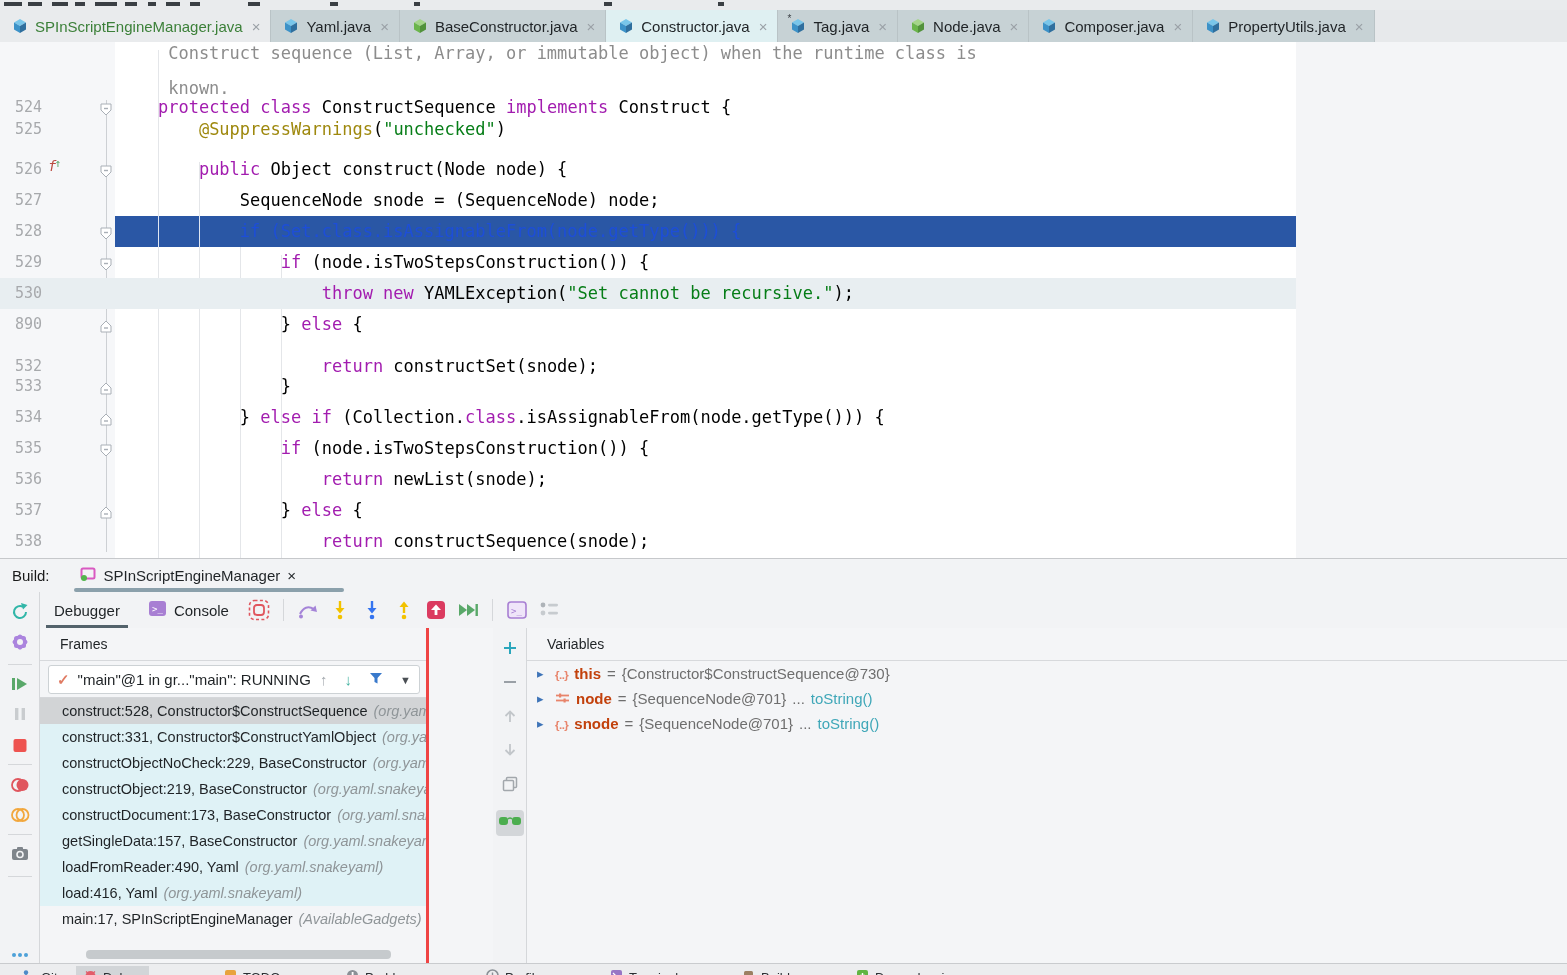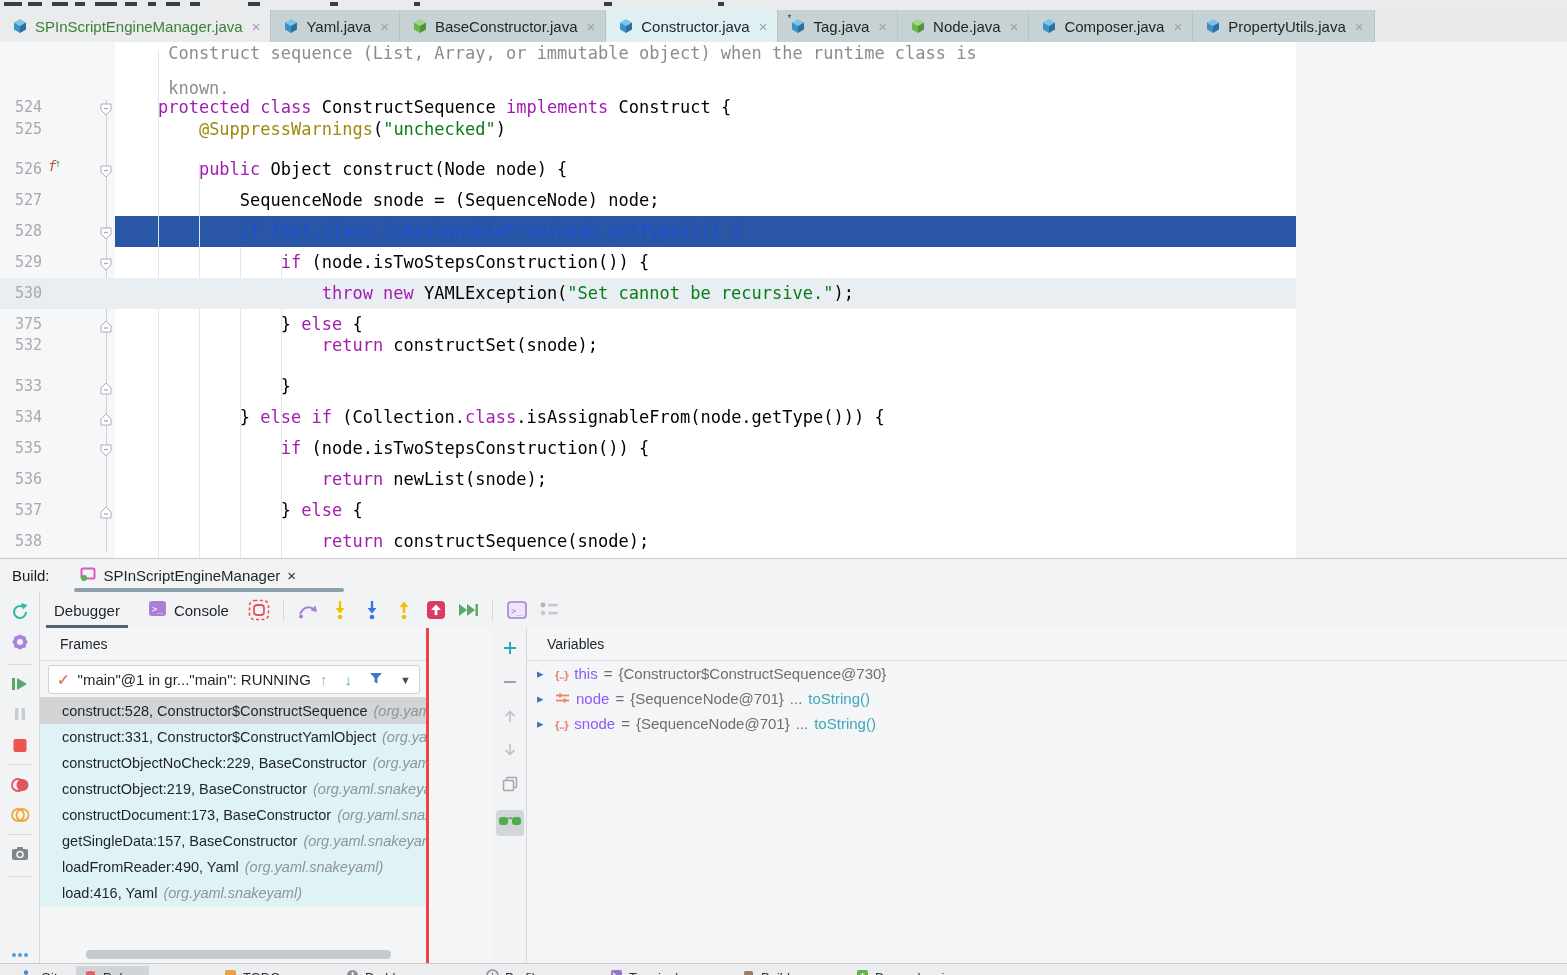--- a/index.html
+++ b/index.html
@@ -63,21 +63,21 @@
   .frow .pkg{font-style:italic;color:#8F9598;margin-left:6px}
   .frow.sel{background:#D2D4D6}
   .frow.lib{background:#DFF2F6}
   #frames-hscroll{position:absolute;left:46px;top:322px;width:305px;height:9px;background:#C6CACD;border-radius:4px}
   #vars-rail{left:493px;top:628px;width:34px;height:335px;background:#F2F3F5;border-right:1px solid #D5D7DA;box-sizing:border-box}
   #vars-rail .ric{position:absolute;left:50%;transform:translateX(-50%)}
   #vars-panel{left:527px;top:628px;width:1040px;height:335px;background:#F4F5F7;overflow:hidden}
   .vrow{display:flex;align-items:center;height:25px;font-size:15px;padding-left:10px;gap:6px;white-space:nowrap}
   .vrow .chev{color:#3E74B8;font-size:13px;width:12px}
   .vrow .vicon{color:#E8846B;font-weight:bold;font-size:11.5px;letter-spacing:-0.5px}
-  .vrow .vname{color:#8b5cf6;font-weight:normal}
+  .vrow .vname{color:#c2410c;font-weight:bold}
   .vrow .veq,.vrow .vval,.vrow .dots{color:#6E6E6E}
   .vrow .vlink{color:#3FA7B8}
   
   #statusbar{left:0;top:963px;width:1567px;height:24px;background:#ECEDEF;border-top:1px solid #C9CBCE;box-sizing:border-box;overflow:hidden}
   .sitem{position:absolute;top:2px;display:flex;align-items:center;gap:6px;font-size:13px;color:#2B2F33;padding:3px 8px}
   .sitem.active{background:#D2D5D8}
 </style>
 </head>
 <body>
 
@@ -231,28 +231,28 @@
             <path d="M1 1h10v6l-5 5-5-5z" fill="#fff" stroke="#A9AFB6"></path>
             <line x1="4" y1="5.5" x2="8" y2="5.5" stroke="#A9AFB6" stroke-width="1.4"></line>
           </svg></div>
         <div class="codeline"><span class="tk-pl">                </span><span class="tk-kw">if</span><span class="tk-pl"> (node.isTwoStepsConstruction()) {</span></div>
       </div>
       <div class="crow caret" style="top: 236px;">
         <div class="lnum">530</div>
         <div class="codeline"><span class="tk-pl">                    </span><span class="tk-kw">throw new</span><span class="tk-pl"> YAMLException(</span><span class="tk-str">"Set cannot be recursive."</span><span class="tk-pl">);</span></div>
       </div>
       <div class="crow" style="top: 267px;">
-        <div class="lnum">375</div>
+        <div class="lnum">890</div>
         <div class="fold"><svg width="12" height="13">
             <path d="M1 12h10V6L6 1 1 6z" fill="#fff" stroke="#A9AFB6"></path>
             <line x1="4" y1="8" x2="8" y2="8" stroke="#A9AFB6" stroke-width="1.4"></line>
           </svg></div>
         <div class="codeline"><span class="tk-pl">                } </span><span class="tk-kw">else</span><span class="tk-pl"> {</span></div>
       </div>
-      <div class="crow" style="top: 288px;">
+      <div class="crow" style="top: 309px;">
         <div class="lnum">532</div>
         <div class="codeline"><span class="tk-pl">                    </span><span class="tk-kw">return</span><span class="tk-pl"> constructSet(snode);</span></div>
       </div>
       <div class="crow" style="top: 329px;">
         <div class="lnum">533</div>
         <div class="fold"><svg width="12" height="13">
             <path d="M1 12h10V6L6 1 1 6z" fill="#fff" stroke="#A9AFB6"></path>
             <line x1="4" y1="8" x2="8" y2="8" stroke="#A9AFB6" stroke-width="1.4"></line>
           </svg></div>
         <div class="codeline"><span class="tk-pl">                }</span></div>
@@ -446,20 +446,21 @@
   </div>
   <div id="frames-list">
       <div class="frow sel"><span>construct:528, Constructor$ConstructSequence</span><span class="pkg">(org.yaml.snakeyaml.constructor)</span></div>
       <div class="frow lib"><span>construct:331, Constructor$ConstructYamlObject</span><span class="pkg">(org.yaml.snakeyaml.constructor)</span></div>
       <div class="frow lib"><span>constructObjectNoCheck:229, BaseConstructor</span><span class="pkg">(org.yaml.snakeyaml.constructor)</span></div>
       <div class="frow lib"><span>constructObject:219, BaseConstructor</span><span class="pkg">(org.yaml.snakeyaml.constructor)</span></div>
       <div class="frow lib"><span>constructDocument:173, BaseConstructor</span><span class="pkg">(org.yaml.snakeyaml.constructor)</span></div>
       <div class="frow lib"><span>getSingleData:157, BaseConstructor</span><span class="pkg">(org.yaml.snakeyaml.constructor)</span></div>
       <div class="frow lib"><span>loadFromReader:490, Yaml</span><span class="pkg">(org.yaml.snakeyaml)</span></div>
       <div class="frow lib"><span>load:416, Yaml</span><span class="pkg">(org.yaml.snakeyaml)</span></div>
+      <div class="frow"><span>main:17, SPInScriptEngineManager</span><span class="pkg">(AvailableGadgets)</span></div>
     </div>
 
   <div id="frames-hscroll"></div>
 </div>
 
 <div id="vars-rail" class="abs">
     <div class="ric" style="top: 12px;"><svg width="16" height="16">
         <path d="M8 2v12M2 8h12" stroke="#2AA6BC" stroke-width="2"></path>
       </svg></div>
     <div class="ric" style="top: 46px;"><svg width="16" height="16">

